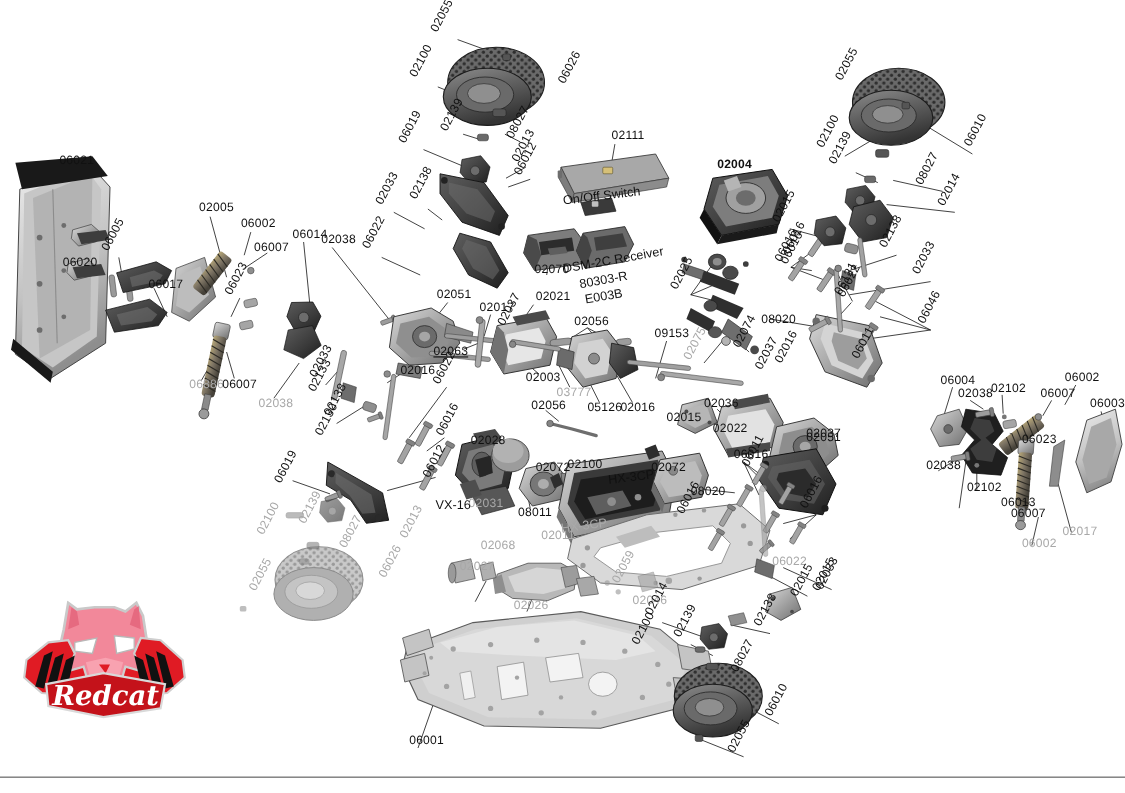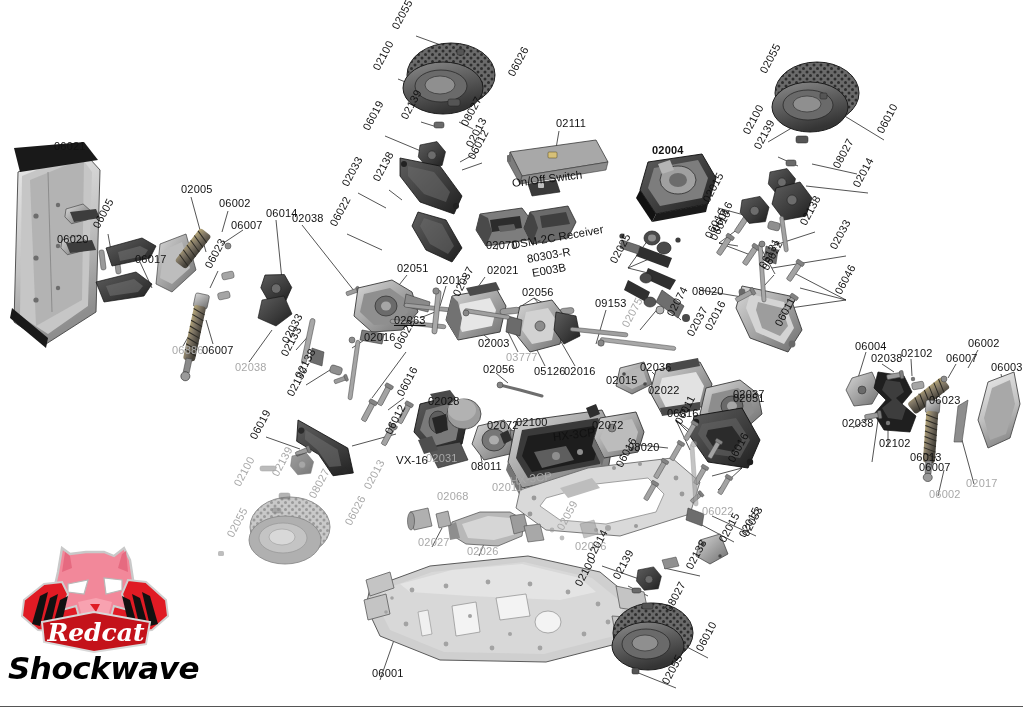--- a/index.html
+++ b/index.html
@@ -911,21 +911,21 @@
       <div class="lbl" style="left: 619px; top: 461px; transform: rotate(-62deg);">06016</div>
       <div class="lbl" style="left: 678px; top: 418px; transform: rotate(-62deg);">06011</div>
       <div class="lbl" style="left: 733px; top: 389px; transform: rotate(0deg);">02037</div>
       <div class="lbl" style="left: 731px; top: 456px; transform: rotate(-62deg);">06016</div>
       <div class="lbl gray" style="left: 702px; top: 506px; transform: rotate(0deg);">06022</div>
       <div class="lbl" style="left: 745px; top: 530px; transform: rotate(-62deg);">02033</div>
       <div class="lbl" style="left: 722px; top: 536px; transform: rotate(-62deg);">02015</div>
       <div class="lbl gray" style="left: 560px; top: 524px; transform: rotate(-62deg);">02059</div>
       <div class="lbl gray" style="left: 575px; top: 541px; transform: rotate(0deg); text-align: right;">02046</div>
       <div class="lbl gray" style="left: 467px; top: 546px; transform: rotate(0deg);">02026</div>
-      <div class="lbl gray" style="left: 418px; top: 537px; transform: rotate(0deg);">02027</div>
+      <div class="lbl gray" style="left: 418px; top: 510px; transform: rotate(0deg);">02027</div>
       <div class="lbl" style="left: 372px; top: 668px; transform: rotate(0deg);">06001</div>
       <div class="lbl gray" style="left: 230px; top: 531px; transform: rotate(-62deg);">02055</div>
       <div class="lbl gray" style="left: 237px; top: 480px; transform: rotate(-62deg);">02100</div>
       <div class="lbl gray" style="left: 348px; top: 519px; transform: rotate(-62deg);">06026</div>
       <div class="lbl gray" style="left: 275px; top: 470px; transform: rotate(-62deg);">02139</div>
       <div class="lbl gray" style="left: 312px; top: 492px; transform: rotate(-62deg);">08027</div>
       <div class="lbl gray" style="left: 367px; top: 483px; transform: rotate(-62deg);">02013</div>
       <div class="lbl" style="left: 578px; top: 580px; transform: rotate(-62deg);">02100</div>
       <div class="lbl" style="left: 616px; top: 573px; transform: rotate(-62deg);">02139</div>
       <div class="lbl" style="left: 668px; top: 605px; transform: rotate(-62deg);">08027</div>
@@ -979,17 +979,16 @@
         <path d="M32 52 L40 48 L32 82 L24 80 Z"></path>
         <path d="M42 54 L50 50 L42 84 L34 82 Z"></path>
         <path d="M132 50 L124 46 L132 80 L140 78 Z"></path>
         <path d="M122 52 L114 48 L122 82 L130 80 Z"></path>
         <path d="M112 54 L104 50 L112 84 L120 82 Z"></path>
       </g>
 
       <path d="M24 76 L76 66 L132 76 L128 98 L76 106 L26 96 Z" fill="#c4121a" stroke="#d9d9d9" stroke-width="2"></path>
       <text x="78" y="95" text-anchor="middle" font-family="DejaVu Serif, serif" font-size="25" font-style="italic" font-weight="bold" fill="#ffffff">Redcat</text>
     </svg>
-    <div id="logo-word">Shockwave</div>
   </div>
 
   <div id="footer-rule"></div>
 </div>
 
 </body></html>

